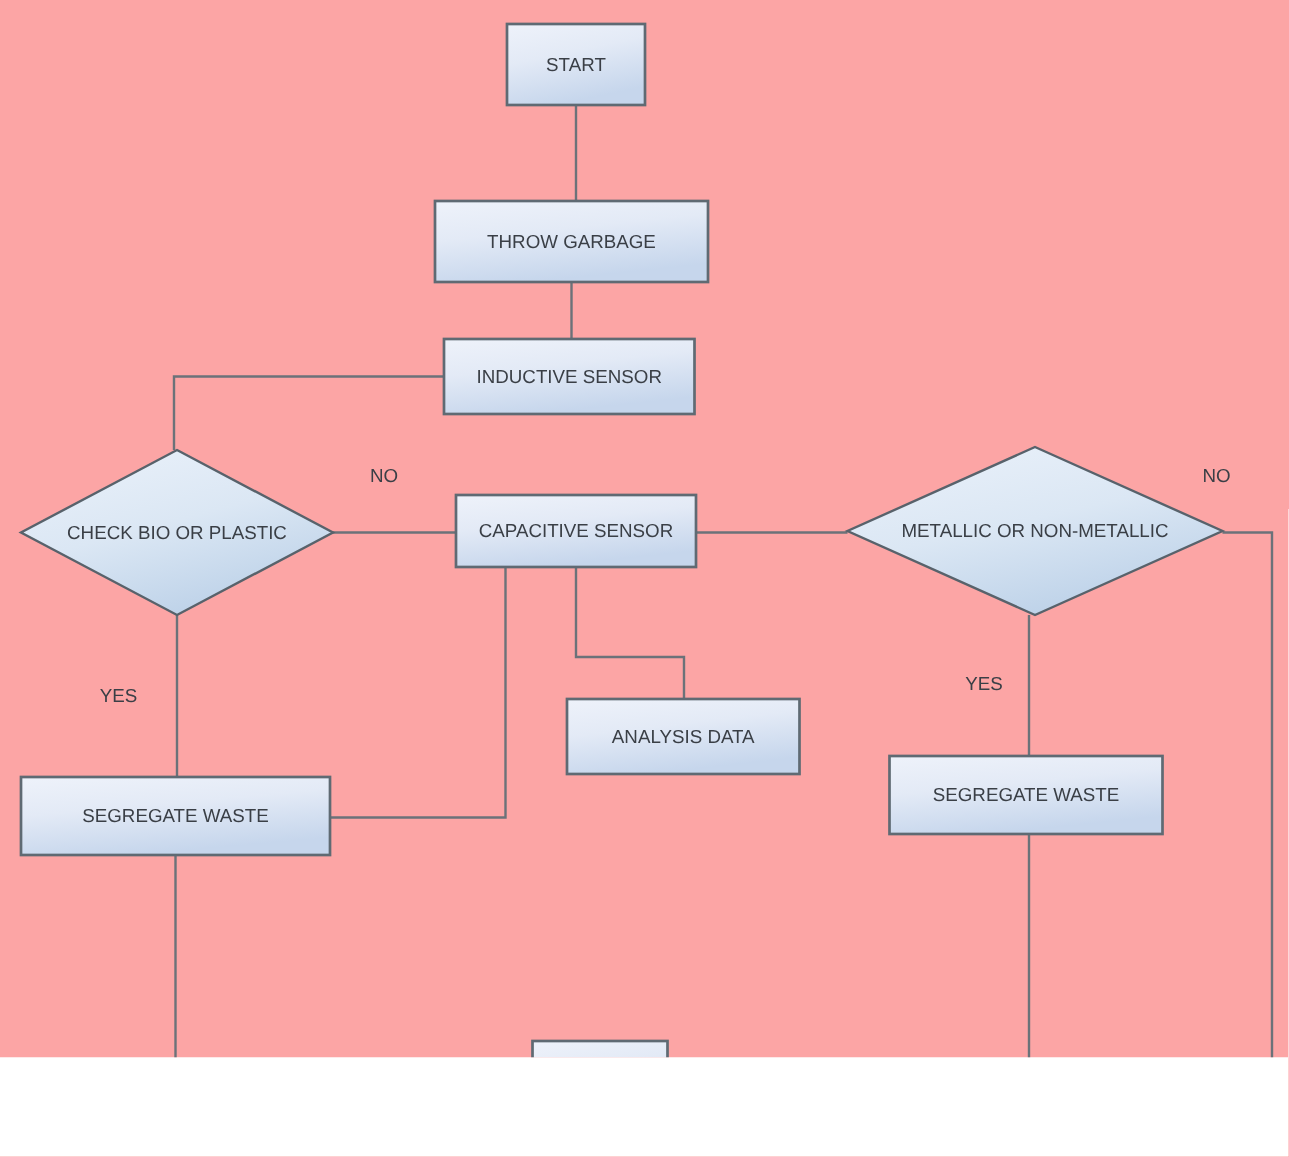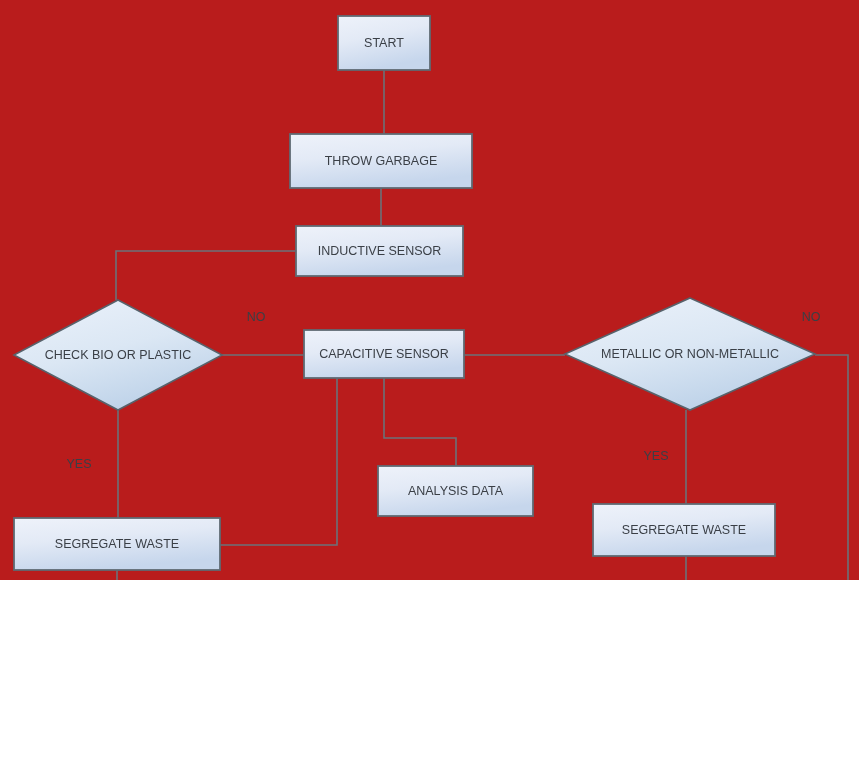--- a/index.html
+++ b/index.html
@@ -7,22 +7,22 @@
     margin: 0;
     padding: 0;
     background: #ffffff;
   }
   body {
     font-family: "Liberation Sans", sans-serif;
   }
   #canvas {
     position: relative;
     width: 859px;
-    height: 580px;
-    background: #b91c1c;
+    height: 705px;
+    background: #fca5a5;
     overflow: hidden;
   }
   #flow-svg {
     position: absolute;
     left: 0;
     top: 0;
     width: 859px;
     height: 771px;
   }
 </style>

